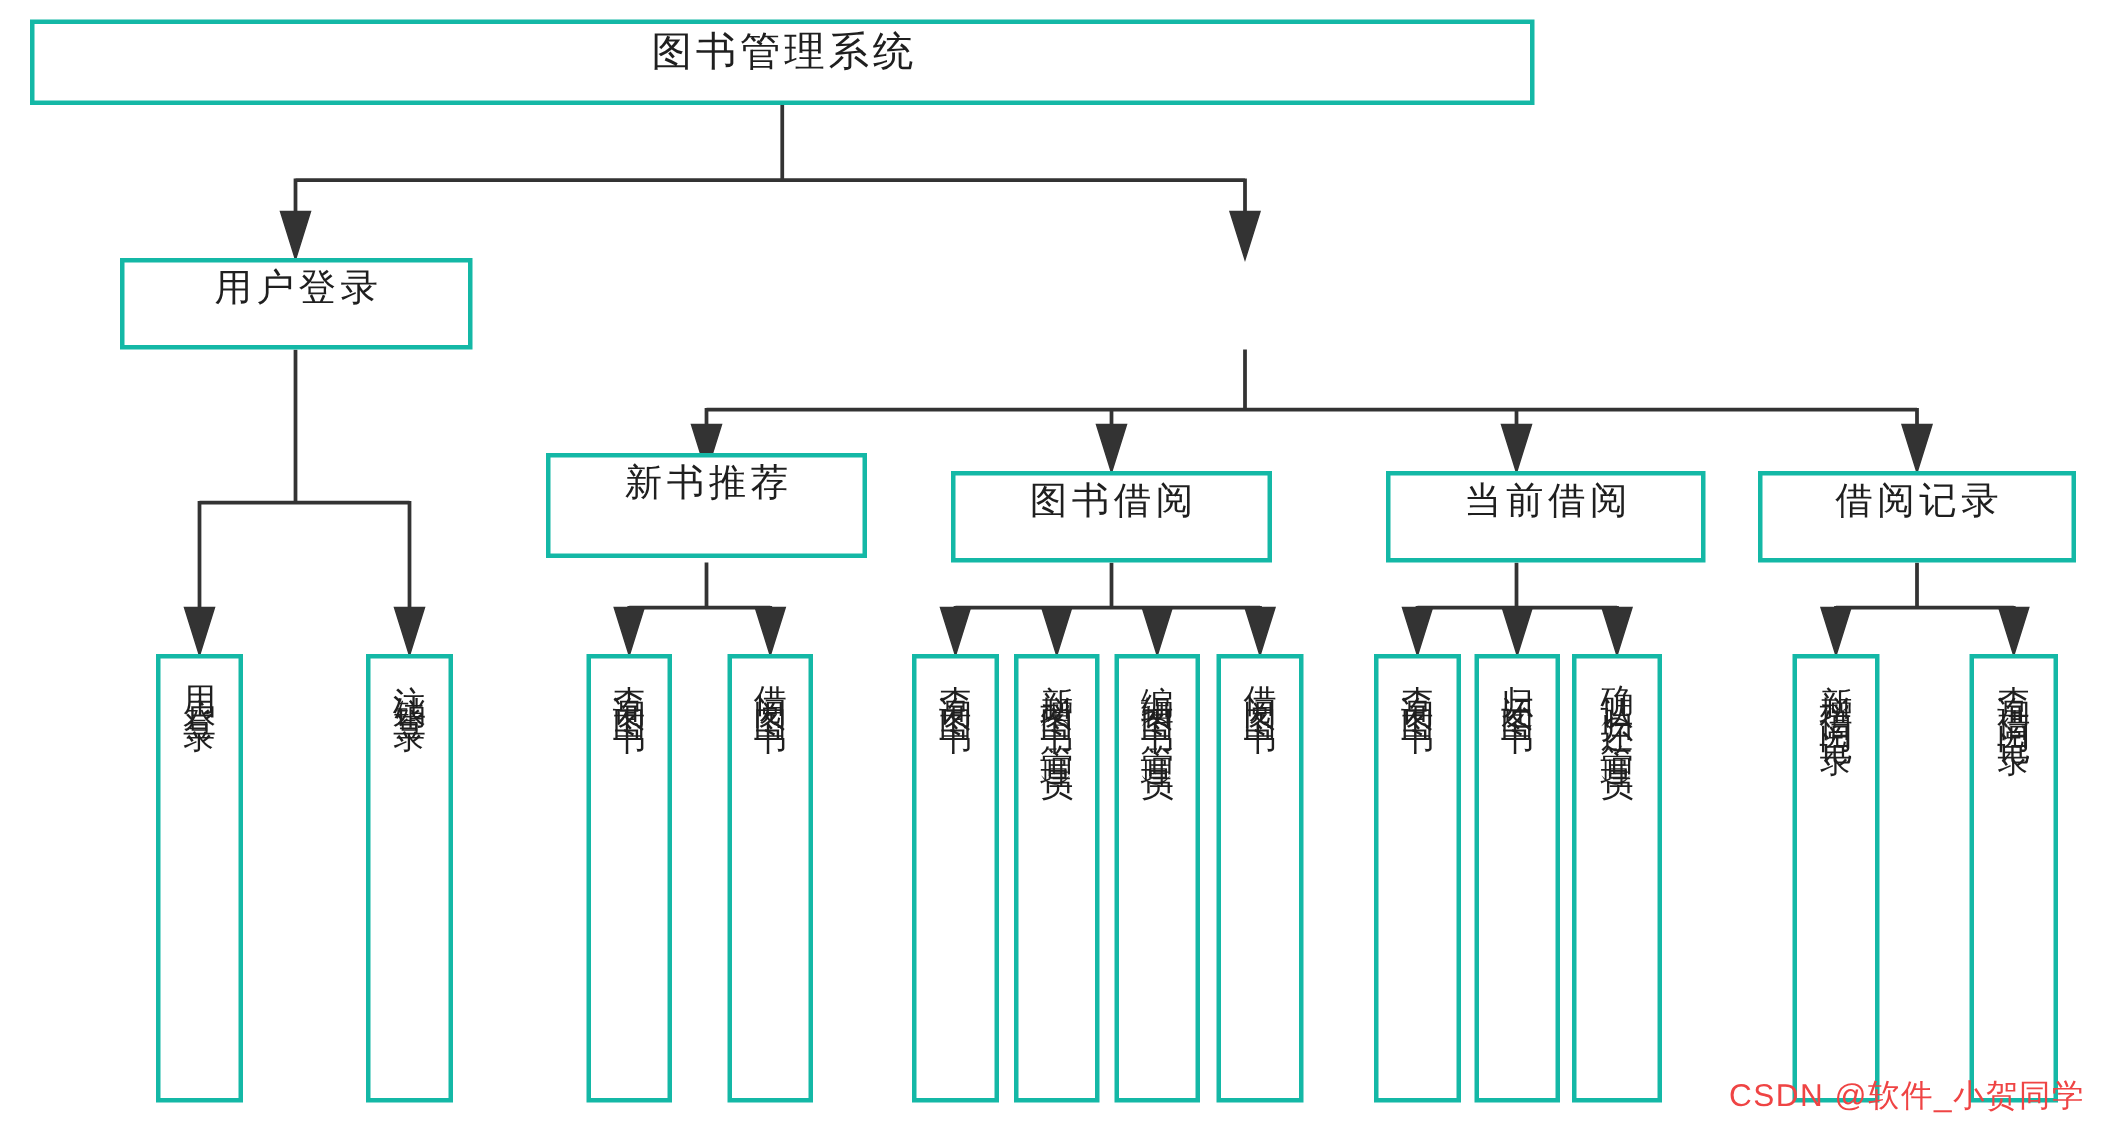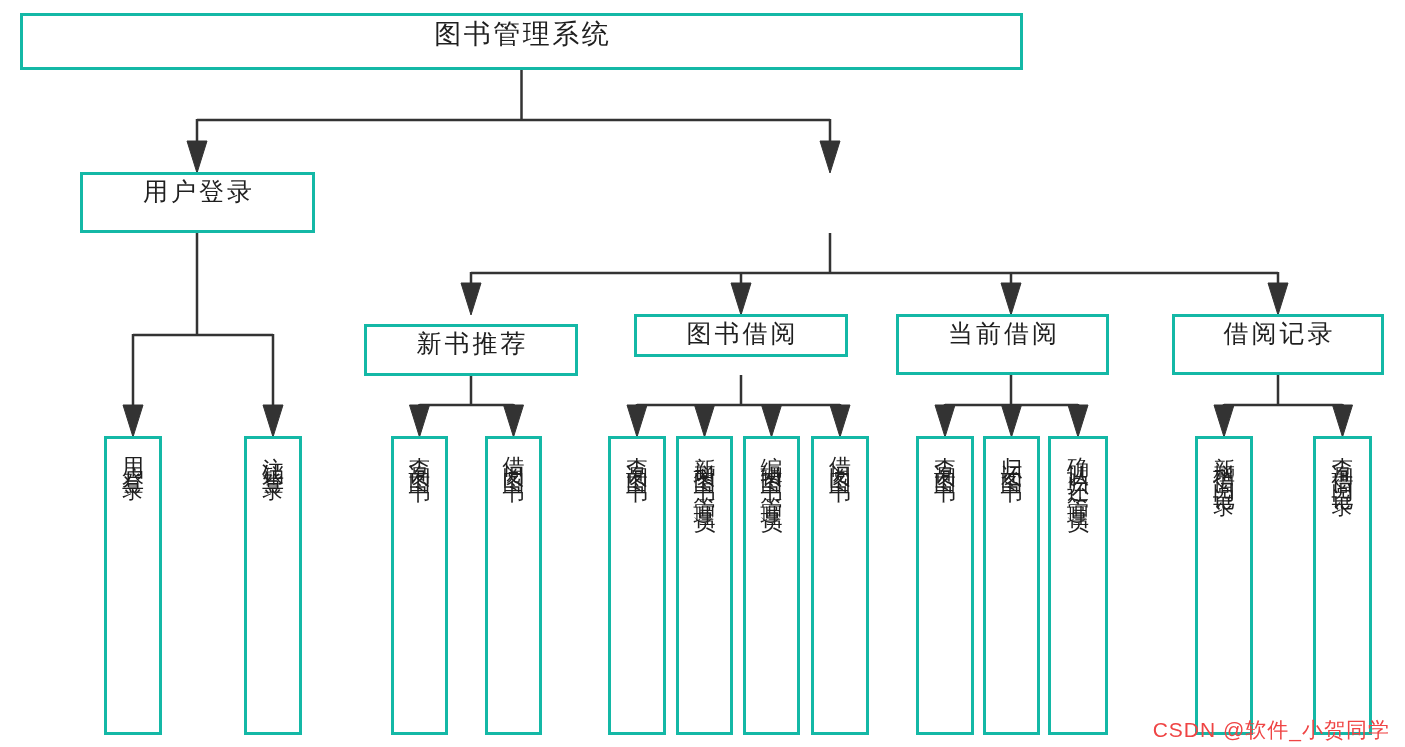--- a/index.html
+++ b/index.html
@@ -133,27 +133,27 @@
   </svg>
 
   <div class="box" style="left:20px; top:13px; width:1003px; height:57px">
     <span class="hlabel title">图书管理系统</span>
   </div>
 
   <div class="box" style="left:80px; top:172px; width:235px; height:61px">
     <span class="hlabel">用户登录</span>
   </div>
 
-  <div class="box" style="left:364px; top:324px; width:214px; height:52px">
+  <div class="box" style="left:364px; top:302px; width:214px; height:70px">
     <span class="hlabel">新书推荐</span>
   </div>
-  <div class="box" style="left:634px; top:314px; width:214px; height:43px">
+  <div class="box" style="left:634px; top:314px; width:214px; height:61px">
     <span class="hlabel">图书借阅</span>
   </div>
-  <div class="box" style="left:896px; top:314px; width:213px; height:61px">
+  <div class="box" style="left:924px; top:314px; width:213px; height:61px">
     <span class="hlabel">当前借阅</span>
   </div>
   <div class="box" style="left:1172px; top:314px; width:212px; height:61px">
     <span class="hlabel">借阅记录</span>
   </div>
 
   <div class="box" style="left:104px; top:436px; width:58px; height:299px">
     <span class="vtext">用户登录</span>
   </div>
   <div class="box" style="left:244px; top:436px; width:58px; height:299px">

